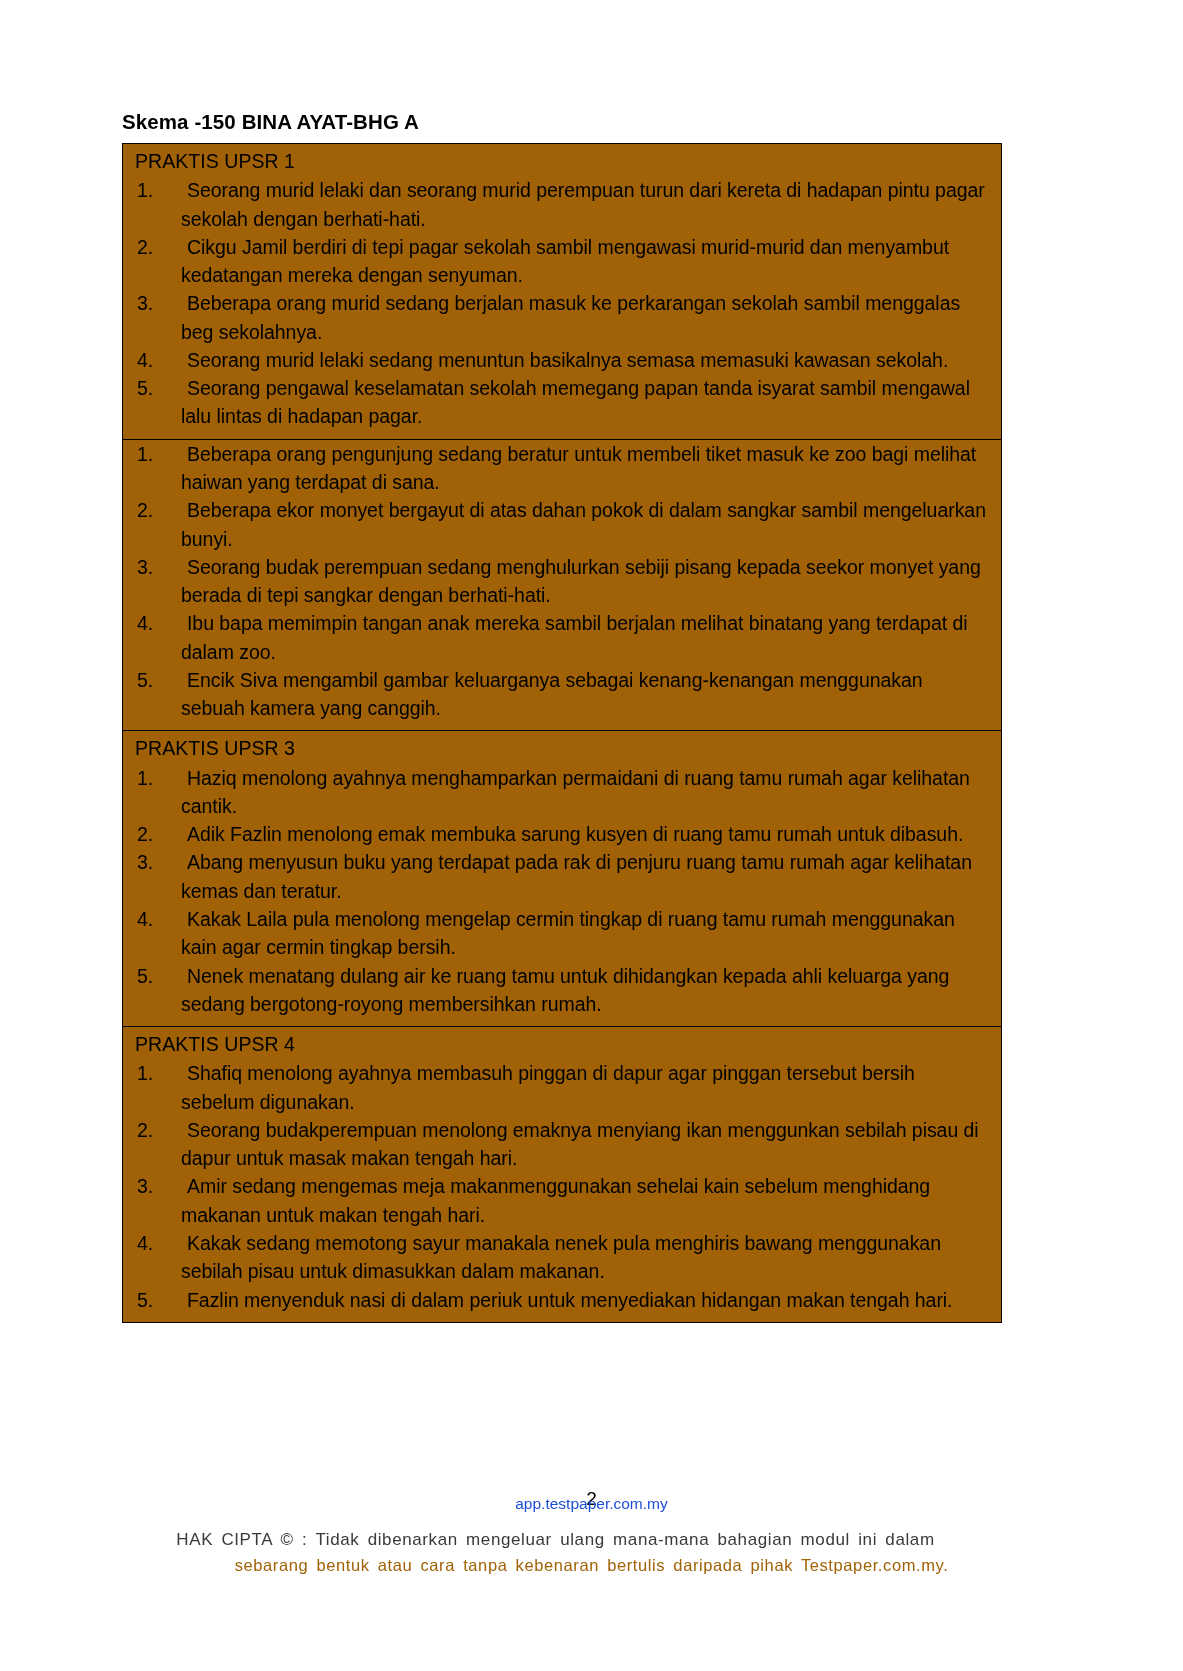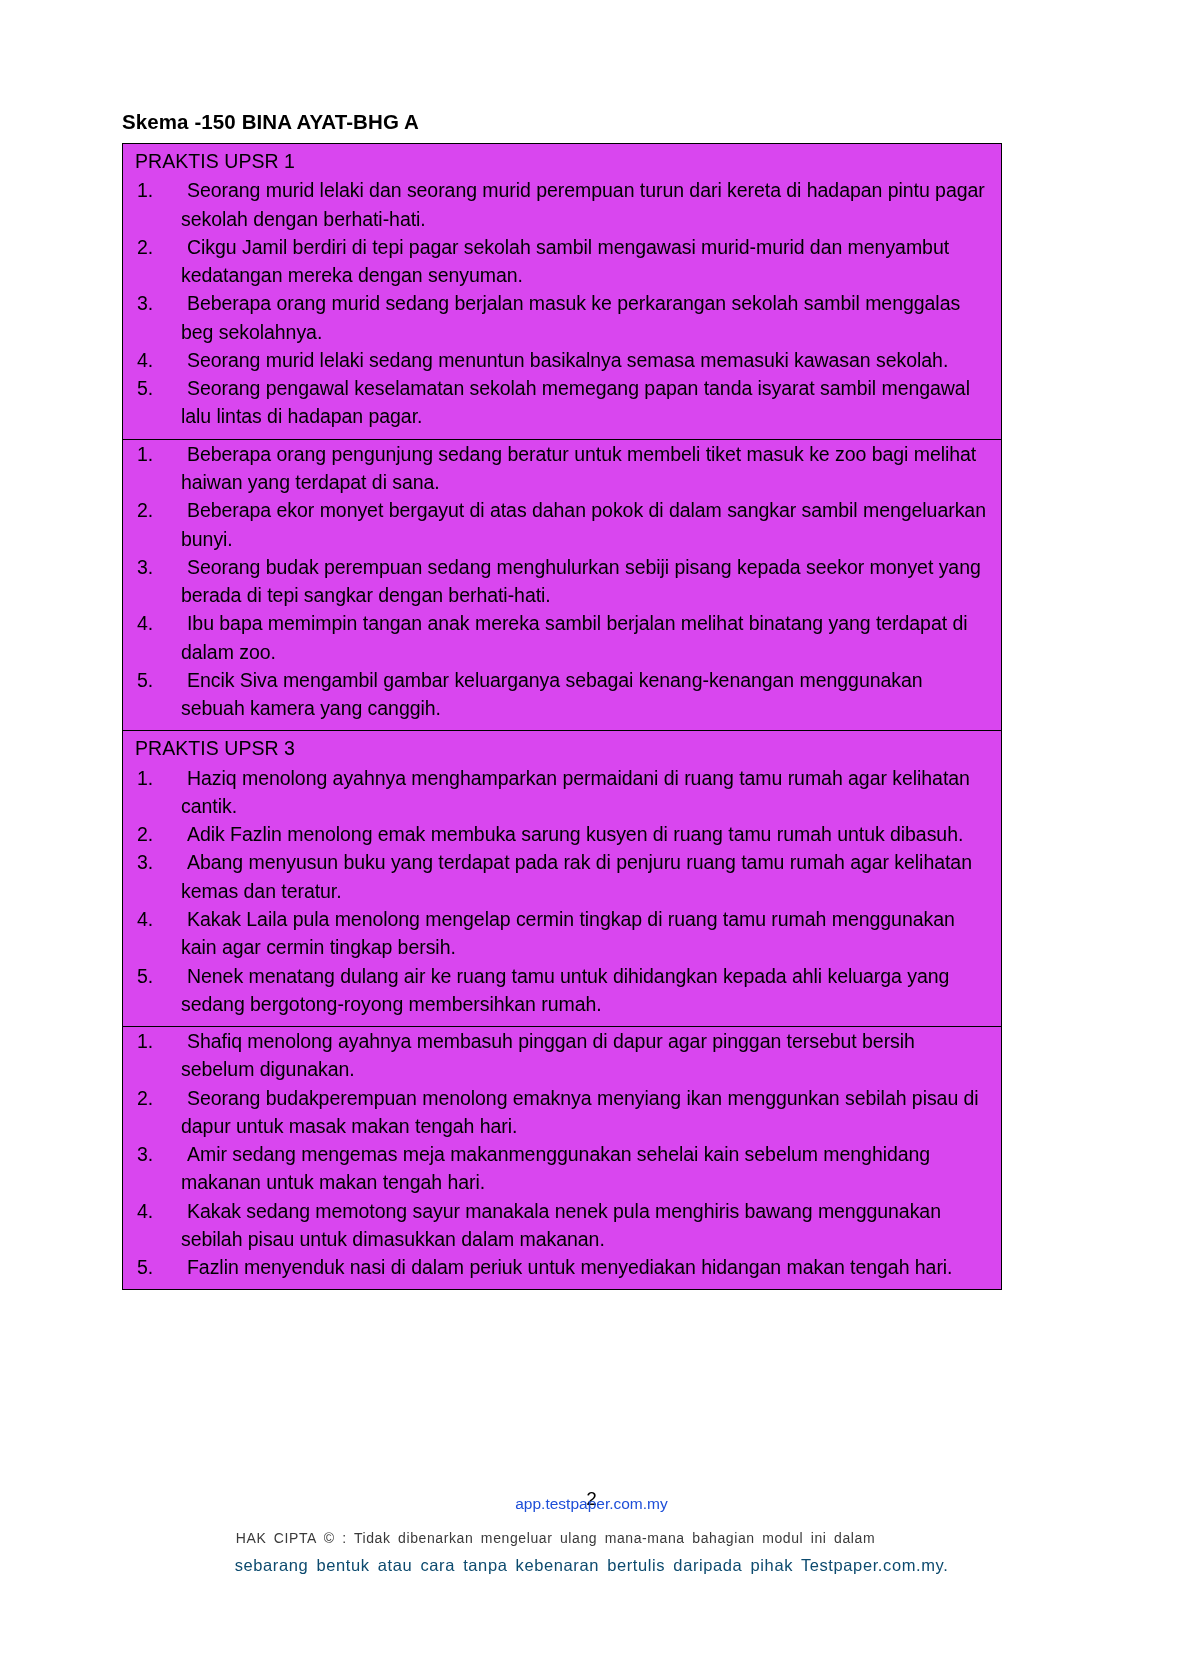--- a/index.html
+++ b/index.html
@@ -32,21 +32,21 @@
     letter-spacing: 0.1px;
     white-space: nowrap;
   }
   .sheet {
     position: absolute;
     left: 122px;
     top: 143px;
     width: 880px;
     border: 1.6px solid #000000;
     box-sizing: border-box;
-    background: #d946ef;
+    background: #a16207;
   }
   .section {
     border-bottom: 1.6px solid #000000;
     padding: 0;
   }
   .section:last-child {
     border-bottom: none;
   }
   .section-head {
     font-size: 19.5px;
@@ -98,33 +98,33 @@
     text-align: center;
     font-size: 15.5px;
     color: #1d4ed8;
   }
   .copy1 {
     position: absolute;
     left: 0;
     top: 1530px;
     width: 1111px;
     text-align: center;
-    font-size: 14px;
+    font-size: 17px;
     color: #3a3a3a;
     letter-spacing: 0.6px;
     word-spacing: 3px;
   }
   .copy2 {
     position: absolute;
     left: 0;
     top: 1556px;
     width: 1183px;
     text-align: center;
     font-size: 16.5px;
-    color: #0c4a6e;
+    color: #a16207;
     letter-spacing: 0.6px;
     word-spacing: 3px;
   }
 </style>
 </head>
 <body>
 
 <div class="page">
 
   <div class="doc-title">Skema -150 BINA AYAT-BHG A</div>
@@ -202,20 +202,21 @@
             <span class="txt">Kakak Laila pula menolong mengelap cermin tingkap di ruang tamu rumah menggunakan kain agar cermin tingkap bersih.</span>
           </li>
         <li>
             <span class="num">5.</span>
             <span class="txt">Nenek menatang dulang air ke ruang tamu untuk dihidangkan kepada ahli keluarga yang sedang bergotong-royong membersihkan rumah.</span>
           </li>
       </ol>
     </div>
 
     <div class="section">
+      <div class="section-head">PRAKTIS UPSR 4</div>
       <ol class="items">
         <li>
             <span class="num">1.</span>
             <span class="txt">Shafiq menolong ayahnya membasuh pinggan di dapur agar pinggan tersebut bersih sebelum digunakan.</span>
           </li>
         <li>
             <span class="num">2.</span>
             <span class="txt">Seorang budakperempuan menolong emaknya menyiang ikan menggunkan sebilah pisau di dapur untuk masak makan tengah hari.</span>
           </li>
         <li>

